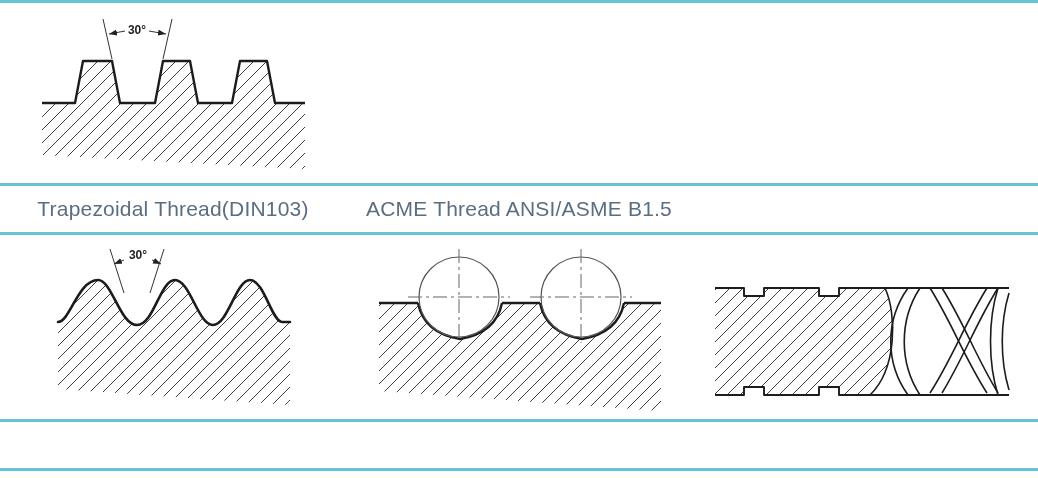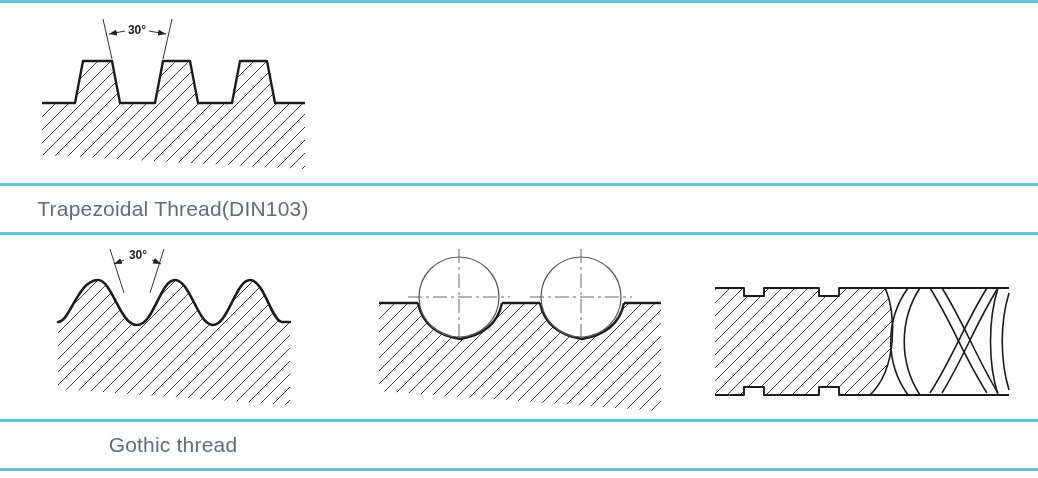--- a/index.html
+++ b/index.html
@@ -56,20 +56,23 @@
 
 
   </div>
 
   <div class="divider"></div>
 
   <div class="row cap-row">
     <div class="cell">
       <div class="caption">Trapezoidal Thread(DIN103)</div>
     </div>
+    <div class="cell">
+      <div class="caption">ACME Thread ANSI/ASME B1.5</div>
+    </div>
   </div>
 
   <div class="divider"></div>
 
   <div class="row diag-row-2">
 
     <div class="cell">
       <svg width="346" height="184" viewBox="0 0 346 184">
         <defs>
           <pattern id="h4" width="13" height="13" patternUnits="userSpaceOnUse">
@@ -119,20 +122,17 @@
         <path d="M238,53 C260,88 272,122 295,158 M250,53 C272,88 284,122 306,158" fill="none" stroke="#1c1c1c" stroke-width="1.6"></path>
         <path d="M295,53 C273,88 261,122 238,158 M306,53 C284,88 272,122 250,158" fill="none" stroke="#1c1c1c" stroke-width="1.6"></path>
         <path d="M306,53 C296,85 296,128 306,160 M317,58 C308,88 308,125 317,155" fill="none" stroke="#1c1c1c" stroke-width="1.6"></path>
       </svg>
     </div>
   </div>
 
   <div class="divider"></div>
 
   <div class="row cap-row">
-    <div class="cell">
-      <div class="caption">Gothic thread</div>
-    </div>
   </div>
 
   <div class="divider"></div>
 
 </div>
 
 </body></html>

